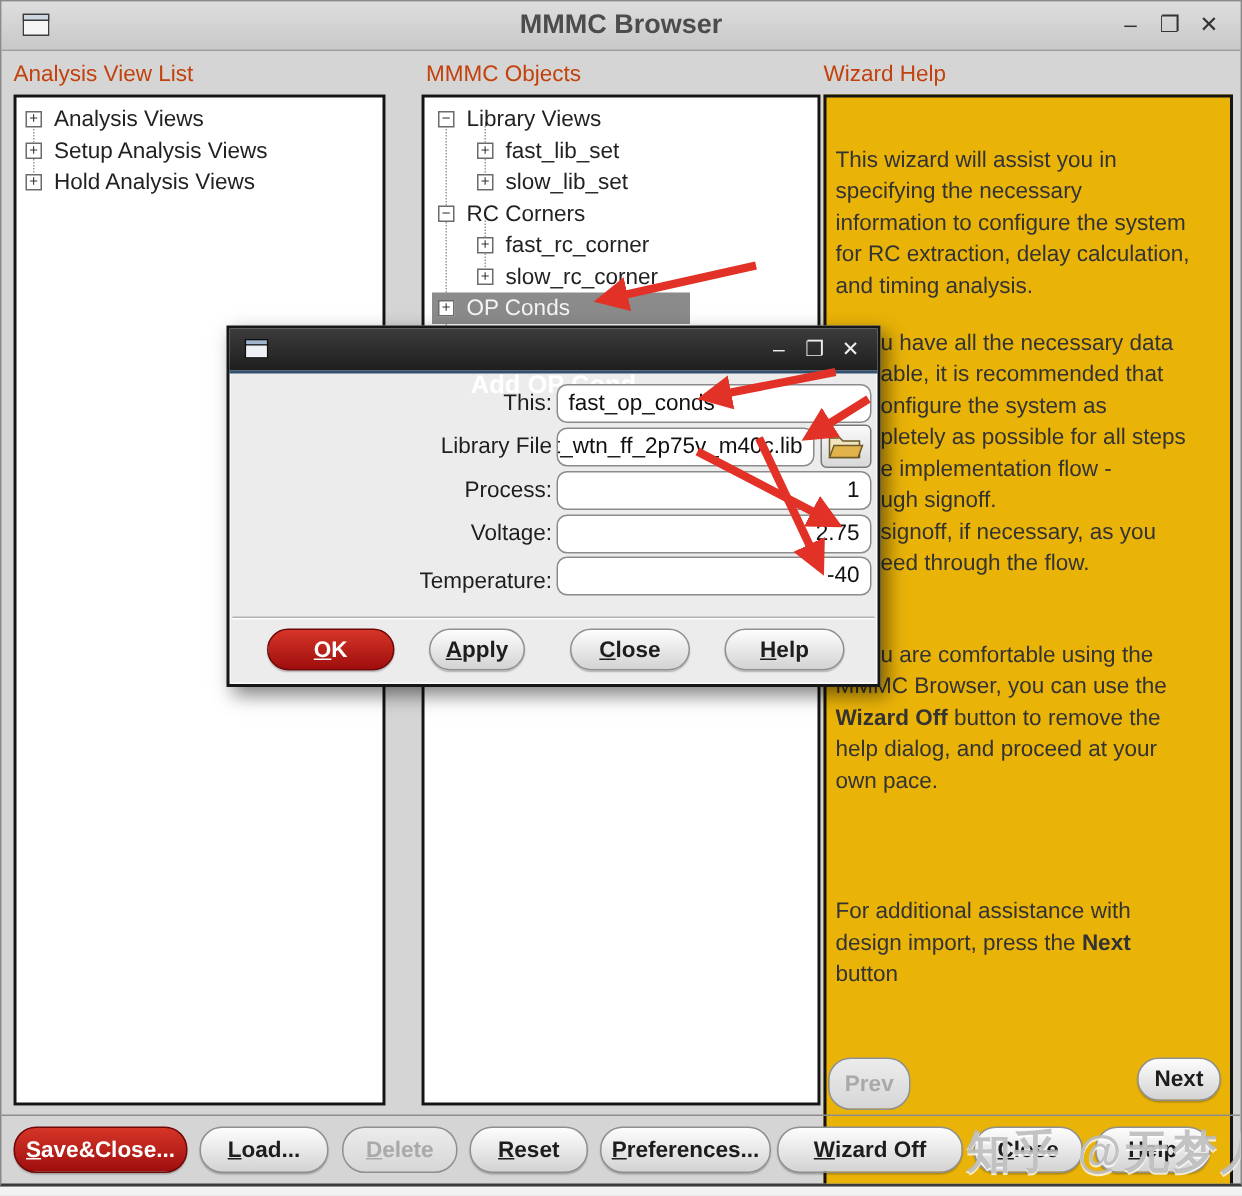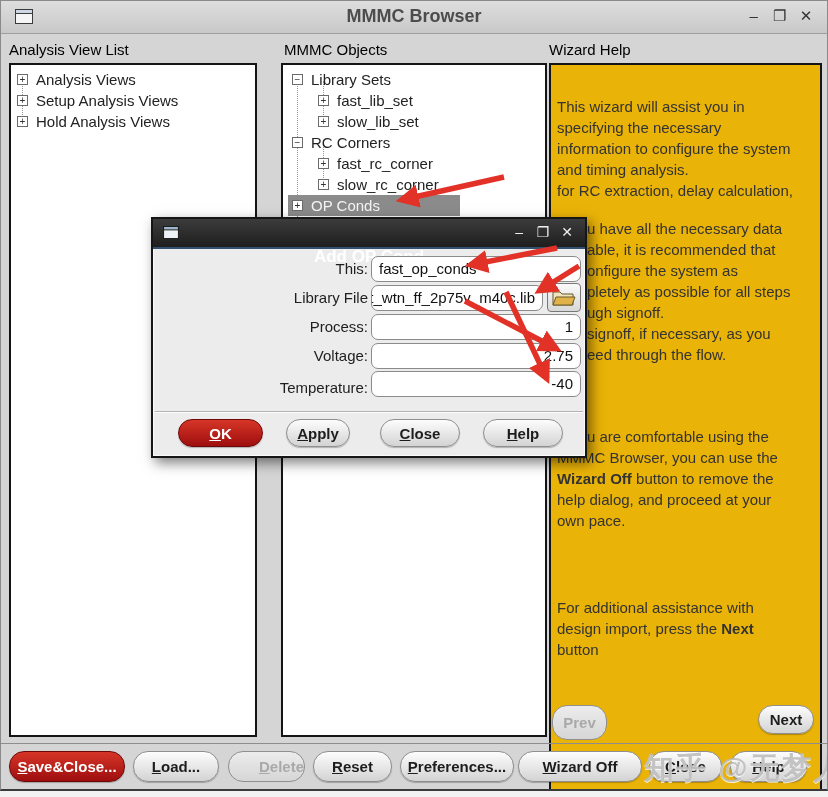--- a/index.html
+++ b/index.html
@@ -9,21 +9,21 @@
   
   #titlebar { position:absolute; left:0; top:0; width:100%; height:33px;
     background:linear-gradient(#dedede,#c8c8c8); border-bottom:1px solid #9f9f9f; }
   #titlebar .title { position:absolute; left:0; right:0; top:5px; text-align:center;
     font-size:18px; font-weight:bold; color:#4c4c4c; }
   .winicon { position:absolute; left:14px; top:8px; width:18px; height:15px; }
   #titlebar .controls { position:absolute; right:10px; top:6px; font-size:15px; color:#333; }
   #titlebar .controls span { display:inline-block; width:22px; text-align:center; cursor:default; }
 
   
-  .colhdr { position:absolute; top:40px; font-size:15px; color:#000000; }
+  .colhdr { position:absolute; top:40px; font-size:15px; color:#c2410c; }
 
   
   .panel { position:absolute; top:62px; border:2px solid #141414; }
   #panel-left  { left:8px;   width:248px; height:674px; background:#ffffff; }
   #panel-mid   { left:280px; width:266px; height:674px; background:#ffffff; }
   #panel-right { left:548px; width:273px; height:736px; background:#eab308; }
 
   
   .trow { position:absolute; height:21px; font-size:15px; color:#222; line-height:21px; white-space:nowrap; cursor:default; }
   .tbox { position:absolute; top:5px; width:11px; height:11px; border:1px solid #6b6b6b; background:#fff;
@@ -111,21 +111,21 @@
     </div>
   </div>
 
   <div id="panel-mid" class="panel">
     <div class="guide" style="left:14px; top:12px; height:142px;"></div>
     <div class="guide" style="left:40px; top:16px; height:36px;"></div>
     <div class="guide" style="left:40px; top:79px; height:36px;"></div>
 
     <div class="trow" style="left:0; top:4px; width:262px;">
       <span class="tbox" style="left:9px;">−</span>
-      <span class="tlabel" style="left:28px;">Library Sets</span>
+      <span class="tlabel" style="left:28px;">Library Views</span>
     </div>
     <div class="trow" style="left:0; top:25px; width:262px;">
       <span class="tbox" style="left:35px;">+</span>
       <span class="tlabel" style="left:54px;">fast_lib_set</span>
     </div>
     <div class="trow" style="left:0; top:46px; width:262px;">
       <span class="tbox" style="left:35px;">+</span>
       <span class="tlabel" style="left:54px;">slow_lib_set</span>
     </div>
     <div class="trow" style="left:0; top:67px; width:262px;">
@@ -148,28 +148,29 @@
       <span class="tbox" style="left:9px;">+</span>
       <span class="tlabel" style="left:28px;">Delay Corners</span>
     </div>
   </div>
 
   <div id="panel-right" class="panel">
     <div class="helppara" style="top:31px;">
       <div>This wizard will assist you in</div>
         <div>specifying the necessary</div>
         <div>information to configure the system</div>
-      <div>and timing analysis.</div>
-        <div>for RC extraction, delay calculation,</div>
+      <div>for RC extraction, delay calculation,</div>
+        <div>and timing analysis.</div>
     </div>
     <div class="helppara" style="top:153px;">
       <div class="frag">u have all the necessary data</div>
         <div class="frag">able, it is recommended that</div>
       <div class="frag">onfigure the system as</div>
         <div class="frag">pletely as possible for all steps</div>
+      <div class="frag">e implementation flow -</div>
         <div class="frag">ugh signoff.</div>
         <div class="frag">signoff, if necessary, as you</div>
       <div class="frag">eed through the flow.</div>
     </div>
     <div class="helppara" style="top:361px;">
       <div class="frag">u are comfortable using the</div>
       <div>MMMC Browser, you can use the</div>
       <div><b>Wizard Off</b><span> button to remove the</span></div>
       <div>help dialog, and proceed at your</div>
       <div>own pace.</div>
@@ -180,21 +181,21 @@
       <div>button</div>
     </div>
   </div>
 
   <button class="btn disabled" style="left:551px; top:704px; width:55px; height:35px;"><span>Prev</span></button>
   <button class="btn" style="left:757px; top:704px; width:56px; height:29px;"><span>Next</span></button>
 
   <div style="position:absolute; left:0; right:0; top:742px; border-top:1px solid #8d8d8d;"></div>
   <button class="btn red" style="left:8px;   top:750px; width:116px;"><span class="mn">Save&amp;Close...</span></button>
   <button class="btn" style="left:132px; top:750px; width:86px;"><span class="mn">Load...</span></button>
-  <button class="btn disabled" style="left:227px; top:750px; width:77px;text-align:right;"><span class="mn">Delete</span></button>
+  <button class="btn disabled" style="left:227px; top:750px; width:77px;"><span class="mn">Delete</span></button>
   <button class="btn" style="left:312px; top:750px; width:79px;"><span class="mn">Reset</span></button>
   <button class="btn" style="left:399px; top:750px; width:114px;"><span class="mn">Preferences...</span></button>
   <button class="btn" style="left:517px; top:750px; width:124px;"><span class="mn">Wizard Off</span></button>
   <button class="btn" style="left:648px; top:750px; width:73px;"><span class="mn">Close</span></button>
   <button class="btn" style="left:729px; top:750px; width:77px;"><span class="mn">Help</span></button>
 
   <div id="dialog">
     <div id="dlg-titlebar">
       <svg class="winicon" style="left:10px; top:7px; width:16px; height:13px;" viewBox="0 0 18 15">
         <rect x="0.5" y="0.5" width="17" height="14" fill="#eef2f6" stroke="#0e0e0e"></rect>

